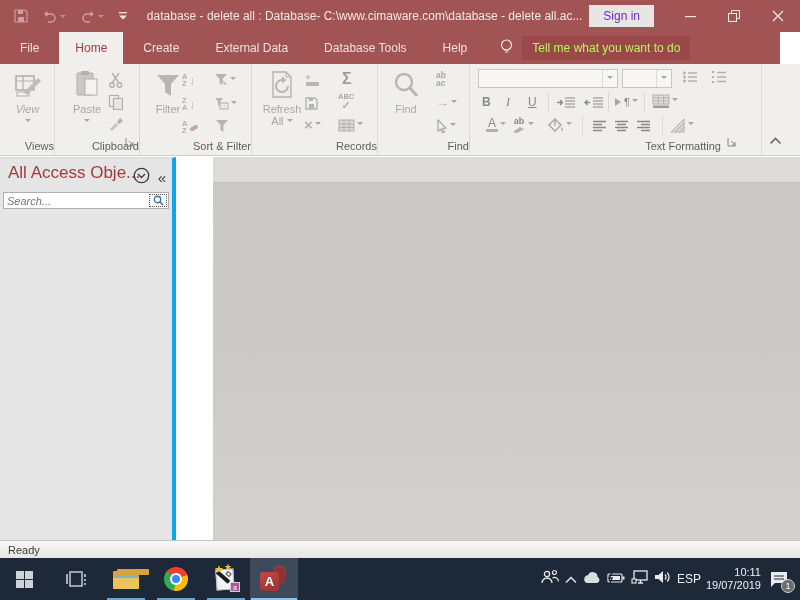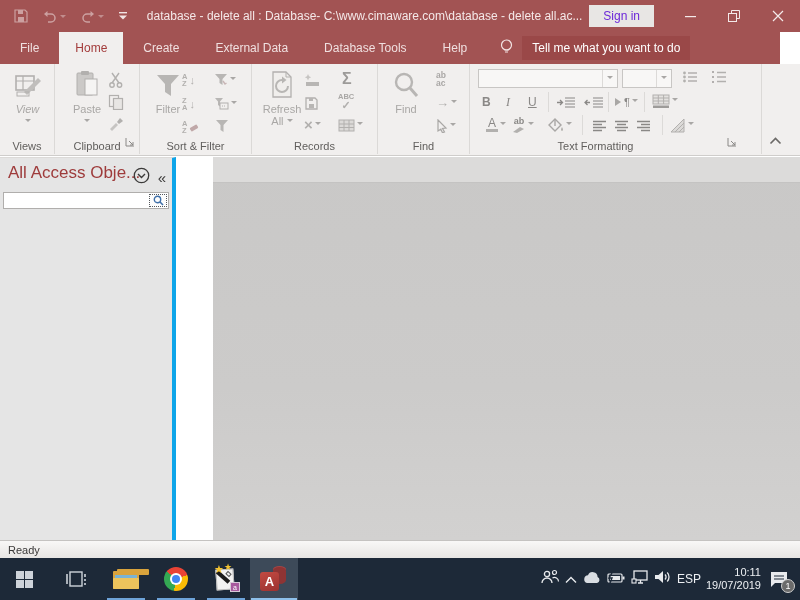--- a/index.html
+++ b/index.html
@@ -15,26 +15,26 @@
   .win-title { flex:1; text-align:center; font-size:12px; color:#f4e8e8; white-space:nowrap; overflow:hidden; }
   .signin { background:#e8e6e4; color:#6d28d9; font-size:12px; padding:4px 14px; margin-right:14px; cursor:default; }
   .winbtns { display:flex; height:32px; }
   .winbtn { width:44px; height:32px; display:flex; align-items:center; justify-content:center; }
 
   
   .tabrow { position:absolute; left:0; top:32px; width:780px; height:32px; background:#a25353; display:flex; align-items:stretch; font-size:12px; color:#f0e0e0; }
   .tab { display:flex; align-items:center; padding:0 16px; margin-left:4px; }
   .tab.active { background:#f1efee; color:#a33c3c; }
   .tellme-wrap { display:flex; align-items:center; margin-left:16px; gap:8px; }
-  .tellme { background:#9a4848; color:#ffffff; padding:5px 10px; font-size:12px; }
+  .tellme { background:#9a4848; color:#bef264; padding:5px 10px; font-size:12px; }
 
   
   .ribbon { position:absolute; left:0; top:64px; width:800px; height:92px; background:#f1efee; border-bottom:1px solid #cfcdcb; color:#b2b0ae; }
   .grp { position:absolute; top:0; height:90px; border-right:1px solid #dbd9d7; }
-  .grp-label { position:absolute; bottom:2px; left:0; right:0; text-align:center; font-size:11px; color:#605e5c; }
+  .grp-label { position:absolute; bottom:2px; left:0; right:0; text-align:right; font-size:11px; color:#605e5c; }
   .bigbtn { position:absolute; top:2px; text-align:center; color:#a9a7a5; font-size:11px; }
   .bigbtn .bb-ic { height:34px; display:flex; align-items:flex-end; justify-content:center; }
   .bigbtn .bb-lb { margin-top:3px; line-height:12px; }
   .caret-g { width:0; height:0; border:3px solid transparent; border-top-color:#a9a7a5; display:inline-block; }
   .smallbtn { position:absolute; display:flex; align-items:center; gap:2px; height:20px; }
   .sort-col { display:flex; flex-direction:column; font-size:7.5px; font-weight:bold; line-height:7px; color:#b2b0ae; }
   .mini-arrow { font-size:11px; color:#b2b0ae; line-height:10px; }
   .g-txt { color:#9d9b99; font-weight:bold; }
   .combo { position:absolute; height:19px; background:#f8f7f6; border:1px solid #c8c6c4; display:flex; }
   .combo .cbody { flex:1; }
@@ -491,20 +491,21 @@
   <div class="nav-icons">
     <span>
       <svg width="17" height="17" viewBox="0 0 17 17">
           <circle cx="8.5" cy="8.5" r="7.2" fill="none" stroke="#3b3a39" stroke-width="1.3"></circle>
           <path d="M5 7 L8.5 10.5 L12 7" fill="none" stroke="#3b3a39" stroke-width="1.4"></path>
         </svg>
     </span>
     <span class="nav-collapse">«</span>
   </div>
   <div class="searchrow">
+    <input type="text" placeholder="Search..." style="">
     <span class="search-btn">
       <svg width="11" height="11" viewBox="0 0 11 11">
           <circle cx="4.5" cy="4.5" r="3.2" fill="none" stroke="#3f6fa8" stroke-width="1.4"></circle>
           <path d="M7 7 L10 10" stroke="#3f6fa8" stroke-width="1.6"></path>
         </svg>
     </span>
   </div>
 </div>
 
 <div class="content">

